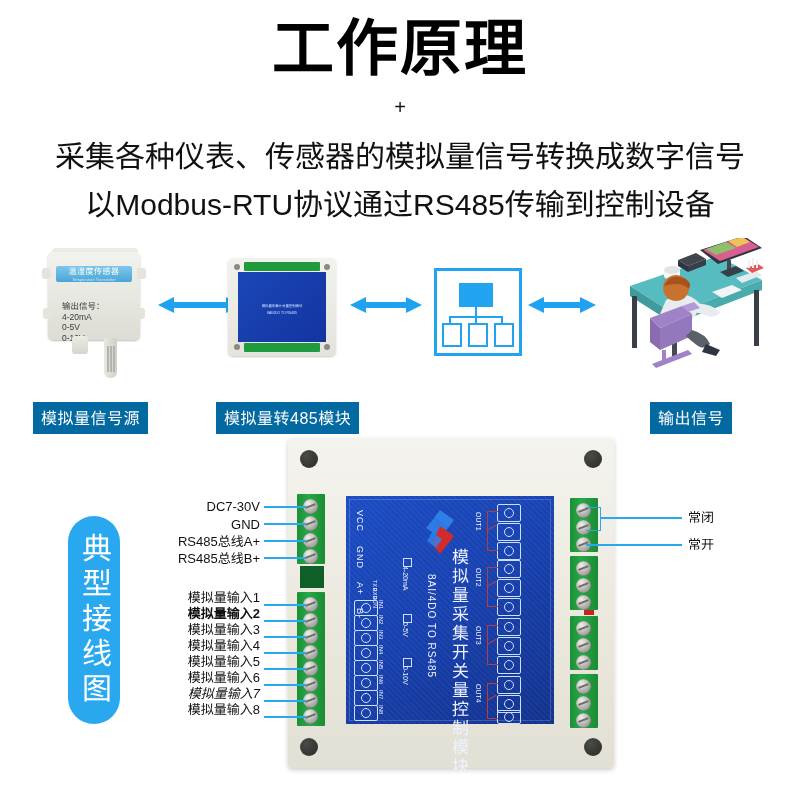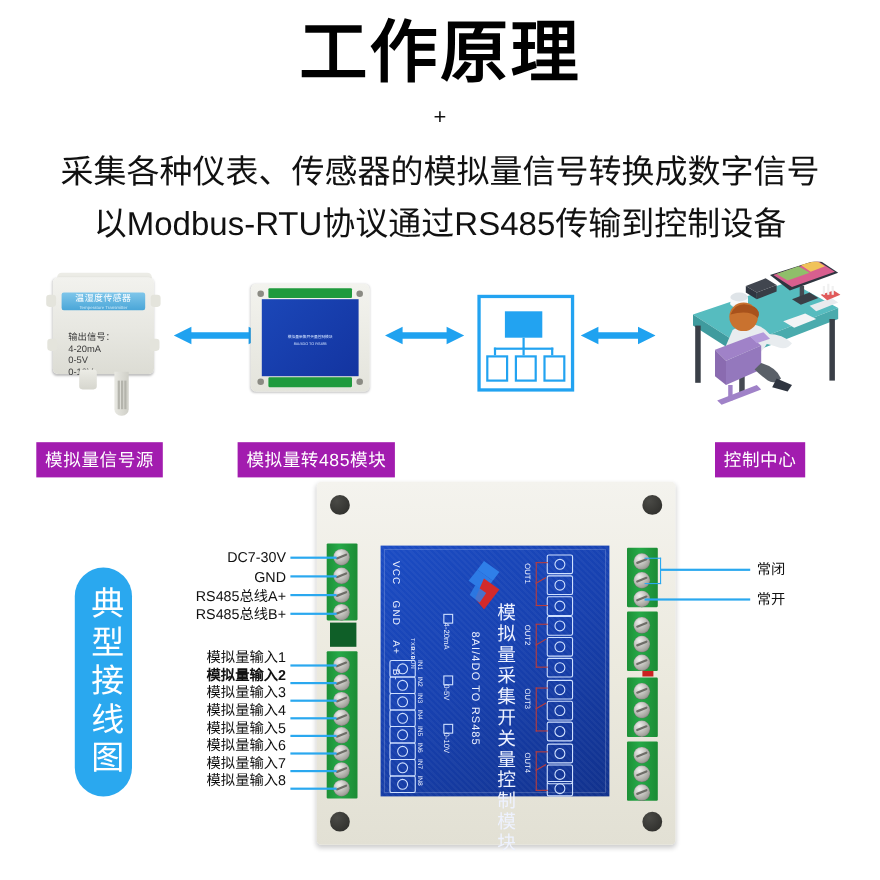--- a/index.html
+++ b/index.html
@@ -28,21 +28,21 @@
     left:0;top:138px;width:800px;text-align:center;
     font-size:30px;line-height:38px;color:#111;
   }
   .sub2{
     left:0;top:186px;width:800px;text-align:center;
     font-size:30px;line-height:38px;color:#111;
   }
 
   
   .flow-label{
-    background:#a21caf;color:#fff;font-size:16px;
+    background:#0369a1;color:#fff;font-size:16px;
     padding:3px 8px 5px 8px;white-space:nowrap;
     text-align:center;letter-spacing:.5px;
   }
   .arrow{height:18px;}
   .arrow svg{display:block;}
 
   
   .sensor-body{
     left:48px;top:252px;width:92px;height:88px;
     background:linear-gradient(180deg,#f2f2ee 0%,#e7e7e1 55%,#dcdcd4 100%);
@@ -314,21 +314,21 @@
     </svg>
   </div>
 
   <div class="abs" style="left:33px;top:402px;">
     <div class="flow-label">模拟量信号源</div>
   </div>
   <div class="abs" style="left:216px;top:402px;">
     <div class="flow-label">模拟量转485模块</div>
   </div>
   <div class="abs" style="left:650px;top:402px;">
-    <div class="flow-label">控制中心</div>
+    <div class="flow-label">输出信号</div>
   </div>
 
   <div class="abs badge">
     <span>典型接线图</span>
   </div>
 
   <div class="abs case">
     <div class="case-hole" style="left:12px;top:12px;"></div>
     <div class="case-hole" style="right:12px;top:12px;"></div>
     <div class="case-hole" style="left:12px;bottom:12px;"></div>
@@ -508,21 +508,21 @@
 
   <div class="lead-label" style="left:100px;top:638px;width:160px;">模拟量输入4</div>
   <div class="lead" style="left:264px;top:652px;width:42px;"></div>
 
   <div class="lead-label" style="left:100px;top:654px;width:160px;">模拟量输入5</div>
   <div class="lead" style="left:264px;top:668px;width:42px;"></div>
 
   <div class="lead-label" style="left:100px;top:670px;width:160px;">模拟量输入6</div>
   <div class="lead" style="left:264px;top:684px;width:42px;"></div>
 
-  <div class="lead-label" style="left:100px;top:686px;width:160px;">模拟量输入7</div>
+  <div class="lead-label" style="left:100px;top:686px;width:160px;font-style:italic;">模拟量输入7</div>
   <div class="lead" style="left:264px;top:700px;width:42px;"></div>
 
   <div class="lead-label" style="left:100px;top:702px;width:160px;">模拟量输入8</div>
   <div class="lead" style="left:264px;top:716px;width:42px;"></div>
 
   <div class="bracket" style="left:586px;top:507px;width:14px;height:22px;"></div>
   <div class="lead" style="left:600px;top:517px;width:82px;"></div>
   <div class="lead-label r" style="left:688px;top:510px;width:90px;">常闭</div>
 
   <div class="lead" style="left:586px;top:544px;width:96px;"></div>

